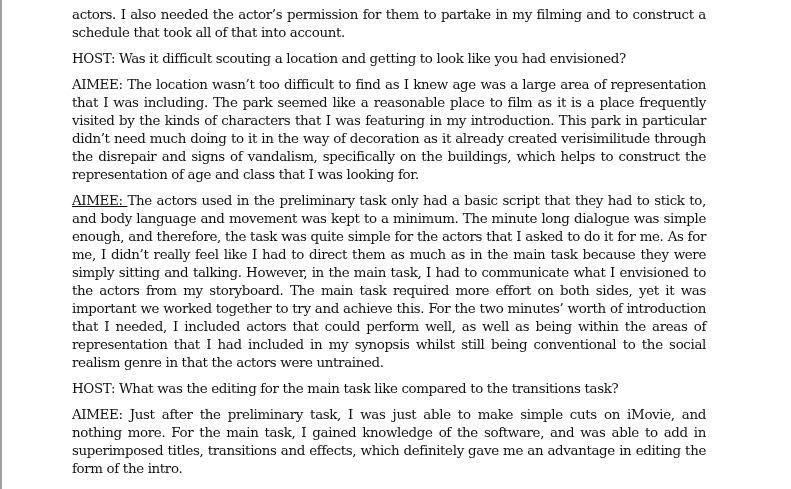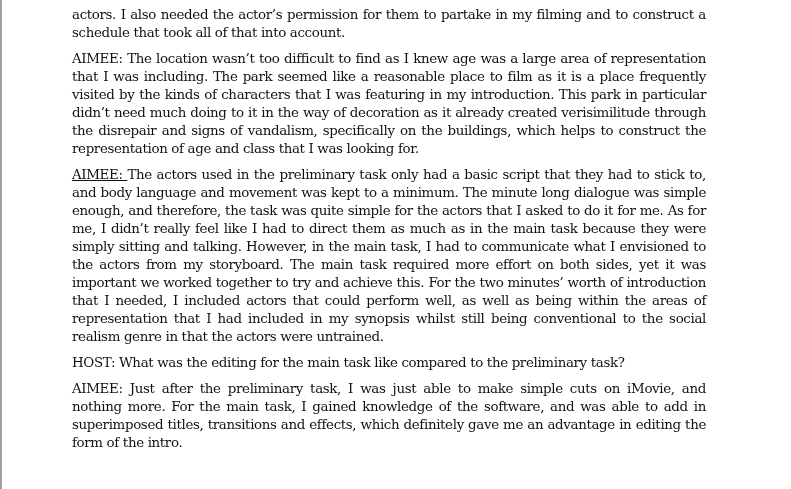--- a/index.html
+++ b/index.html
@@ -42,22 +42,23 @@
     }
   </style>
 </head>
 <body>
 
 <div class="page-edge"></div>
 
 <div class="page">
   <p class="para"><span>actors. I also needed the actor’s permission for them to partake in my filming and to construct a schedule that took all of that into account.</span></p>
 
+  <p class="para"><span>HOST:</span><span> Was it difficult scouting a location and getting to look like you had envisioned?</span></p>
 
   <p class="para"><span>AIMEE:</span><span> The location wasn’t too difficult to find as I knew age was a large area of representation that I was including. The park seemed like a reasonable place to film as it is a place frequently visited by the kinds of characters that I was featuring in my introduction. This park in particular didn’t need much doing to it in the way of decoration as it already created verisimilitude through the disrepair and signs of vandalism, specifically on the buildings, which helps to construct the representation of age and class that I was looking for.</span></p>
 
 
   <p class="para"><span class="speaker-u">AIMEE: </span><span>The actors used in the preliminary task only had a basic script that they had to stick to, and body language and movement was kept to a minimum. The minute long dialogue was simple enough, and therefore, the task was quite simple for the actors that I asked to do it for me. As for me, I didn’t really feel like I had to direct them as much as in the main task because they were simply sitting and talking. However, in the main task, I had to communicate what I envisioned to the actors from my storyboard. The main task required more effort on both sides, yet it was important we worked together to try and achieve this. For the two minutes’ worth of introduction that I needed, I included actors that could perform well, as well as being within the areas of representation that I had included in my synopsis whilst still being conventional to the social realism genre in that the actors were untrained.</span></p>
 
-  <p class="para"><span>HOST:</span><span> What was the editing for the main task like compared to the preliminary task?</span></p>
+  <p class="para"><span>HOST:</span><span> What was the editing for the main task like compared to the transitions task?</span></p>
 
   <p class="para"><span>AIMEE:</span><span> Just after the preliminary task, I was just able to make simple cuts on iMovie, and nothing more. For the main task, I gained knowledge of the software, and was able to add in superimposed titles, transitions and effects, which definitely gave me an advantage in editing the form of the intro.</span></p>
 </div>
 
 </body></html>

